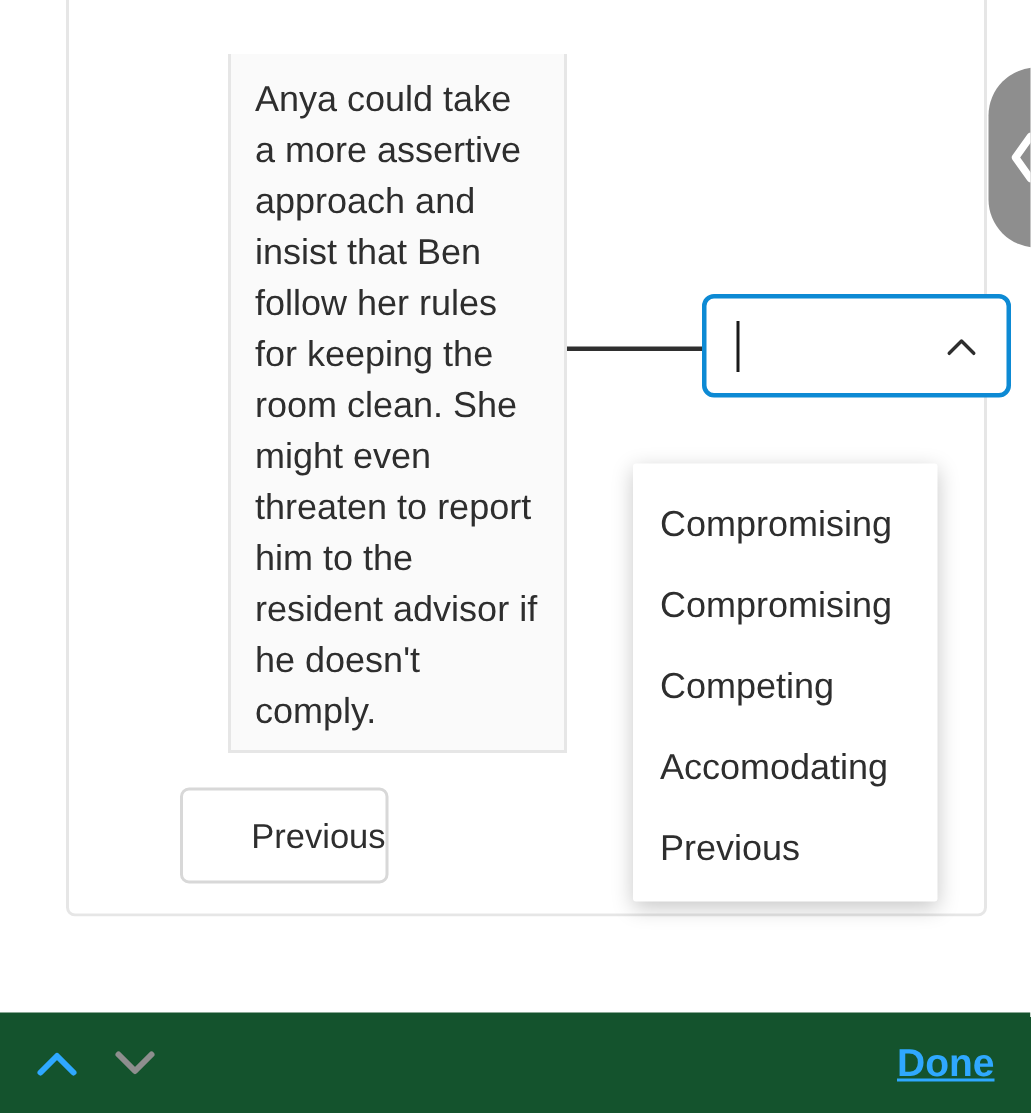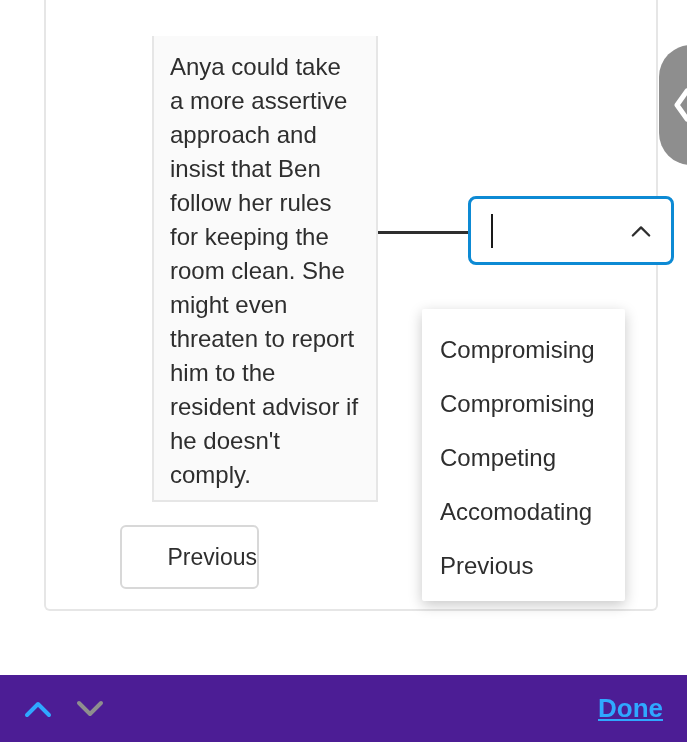--- a/index.html
+++ b/index.html
@@ -67,21 +67,21 @@
     position:absolute;right:-4px;top:45px;width:32px;height:120px;
     background:#8e8e8e;border-radius:32px 0 0 32px;
     display:flex;align-items:center;justify-content:flex-end;
     padding-right:0;
   }
   .side-tab svg{display:block;}
 
   
   .toolbar{
     position:absolute;left:0;bottom:0;width:687px;height:67px;
-    background:#4c1d95;display:flex;align-items:center;
+    background:#14532d;display:flex;align-items:center;
     justify-content:space-between;padding:0 24px;box-sizing:border-box;
   }
   .tb-left{display:flex;gap:24px;align-items:center;}
   .tb-chev{width:28px;height:28px;display:flex;align-items:center;justify-content:center;cursor:pointer;}
   .done{
     color:#2fa8ff;font-size:26px;font-weight:600;
     text-decoration:underline;cursor:pointer;
   }
 </style>
 </head>

